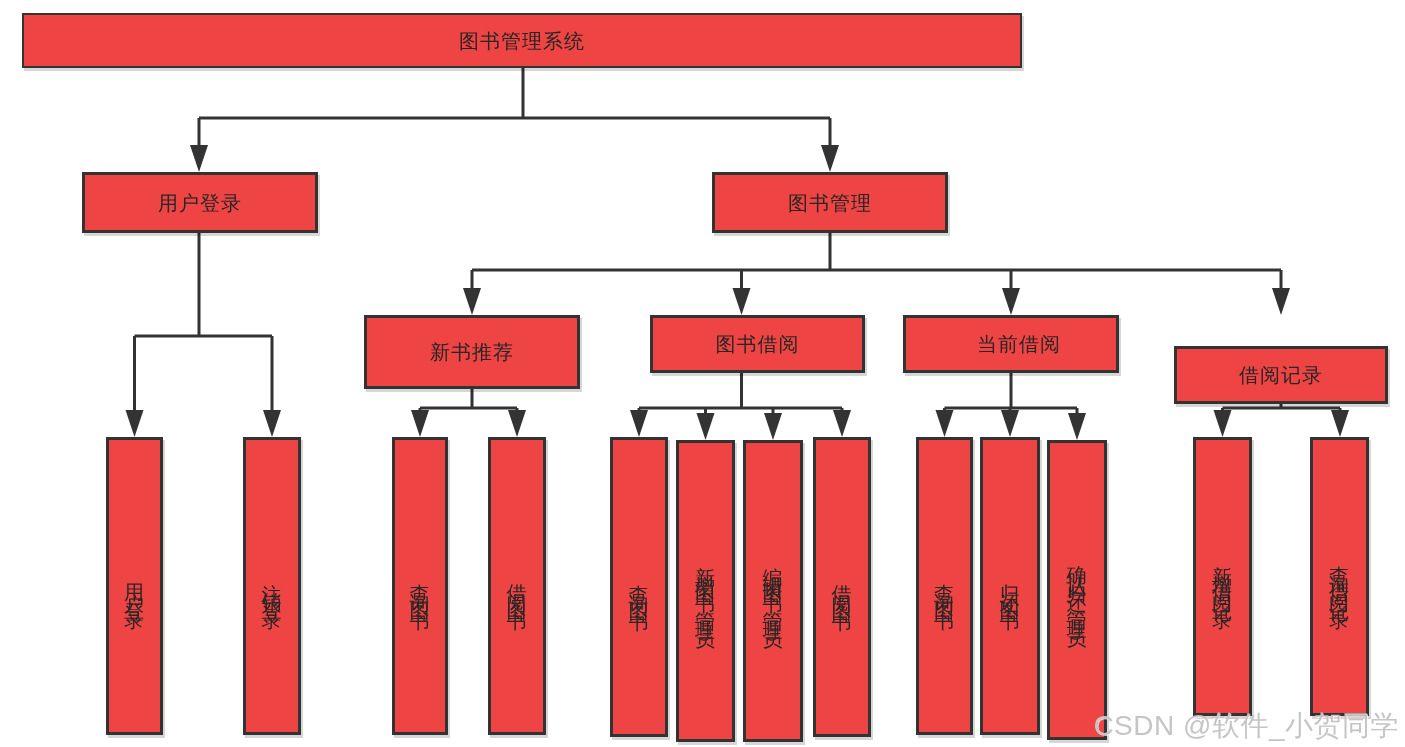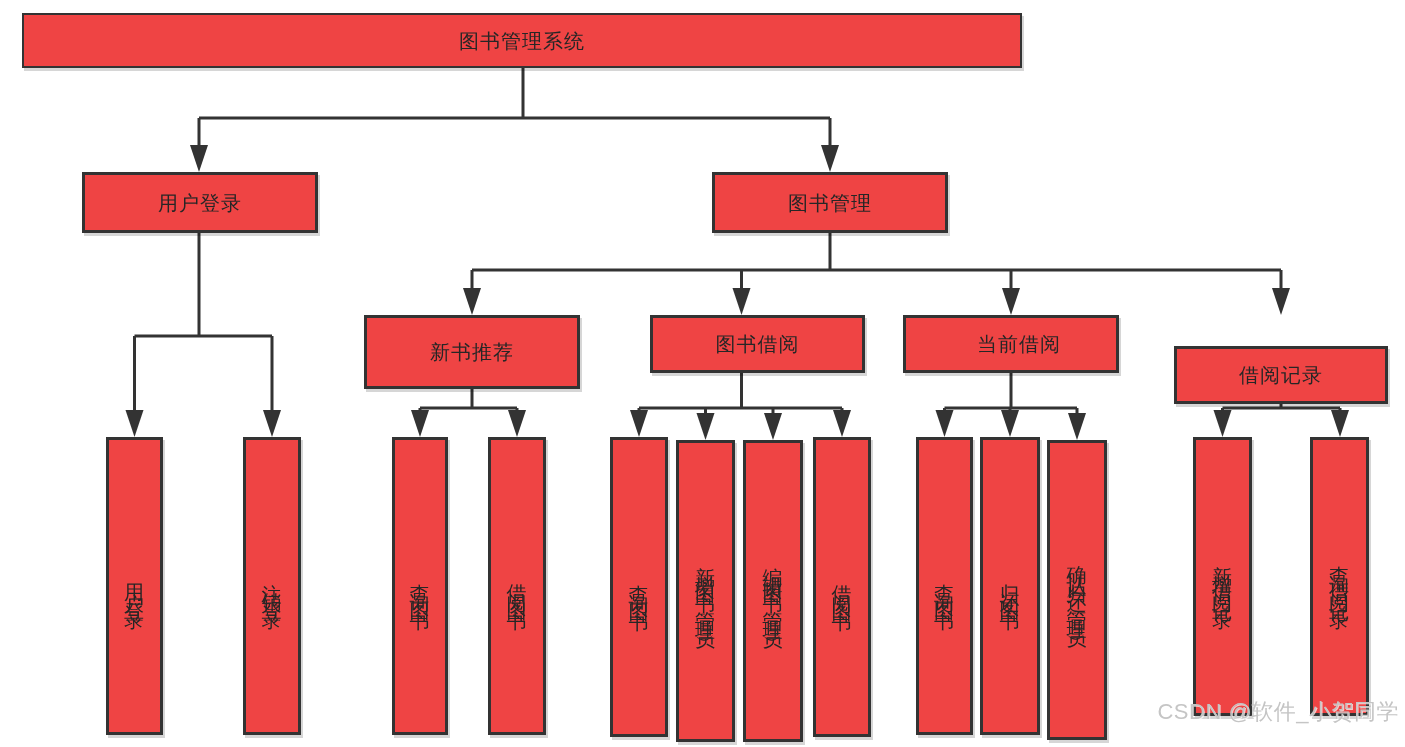--- a/index.html
+++ b/index.html
@@ -22,22 +22,22 @@
   }
   .box.root { border-width:2px; }
   .vbox {
     writing-mode:vertical-rl;
     text-orientation:mixed;
     letter-spacing:9px;
     line-height:1.1;
     white-space:normal;
   }
   .watermark {
-    position:absolute; right:6px; bottom:20px; z-index:5;
-    font-size:22px; letter-spacing:0.5px;
+    position:absolute; right:6px; bottom:2px; z-index:5;
+    font-size:28px; letter-spacing:0.5px;
     color:var(--watermark,#c5c5c5);
     text-shadow:1px 1px 0 rgba(255,255,255,0.7);
     margin-left:23px;
   }
 </style>
 </head>
 <body>
 
 <div class="stage">
 

